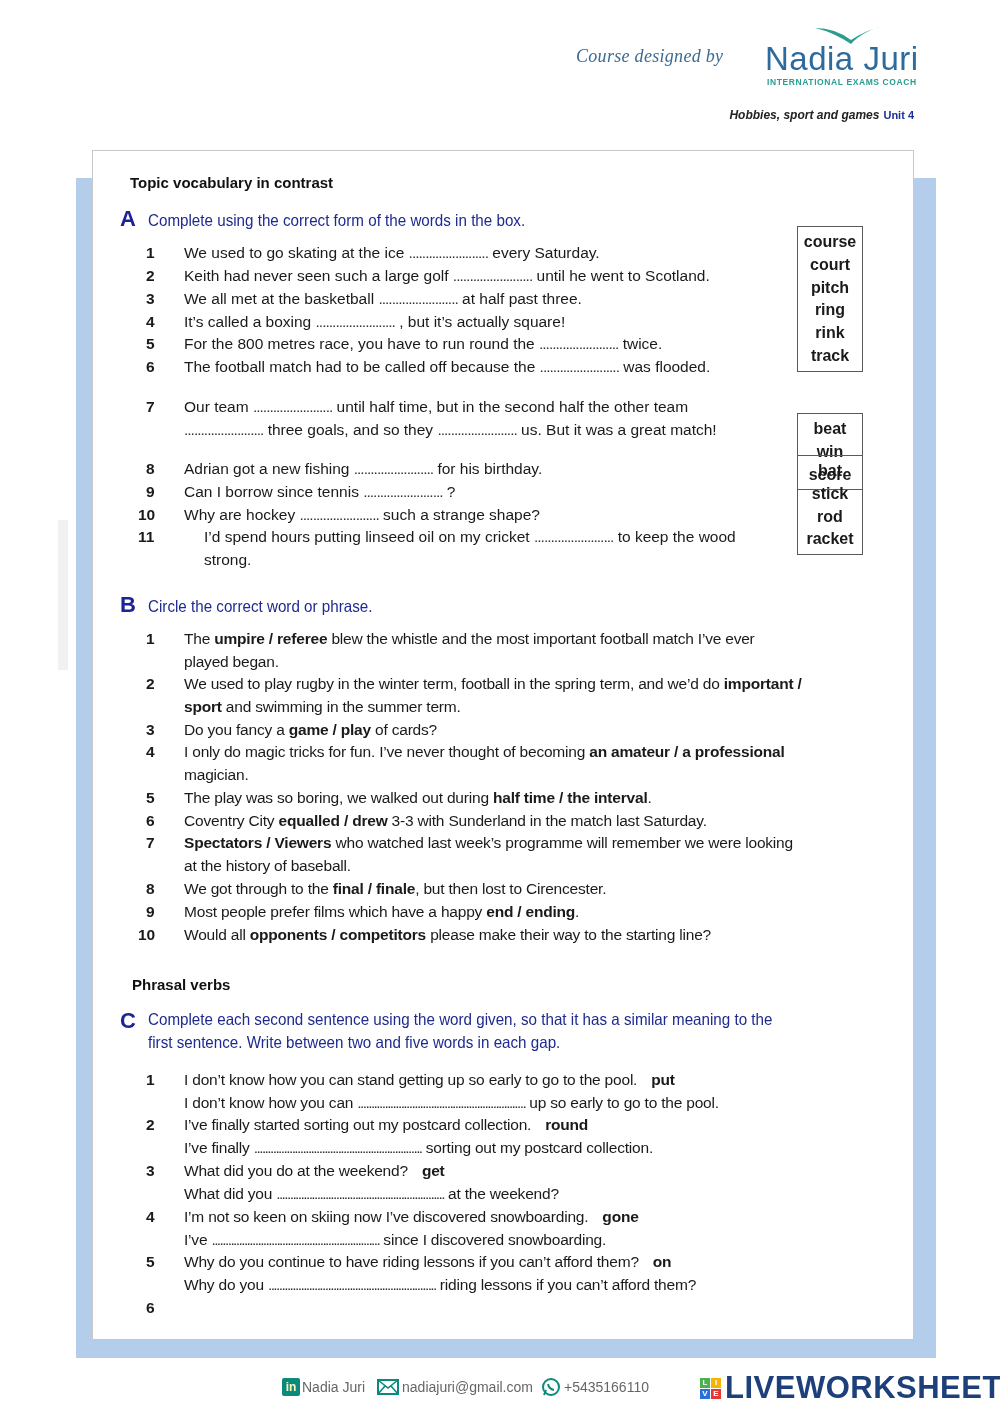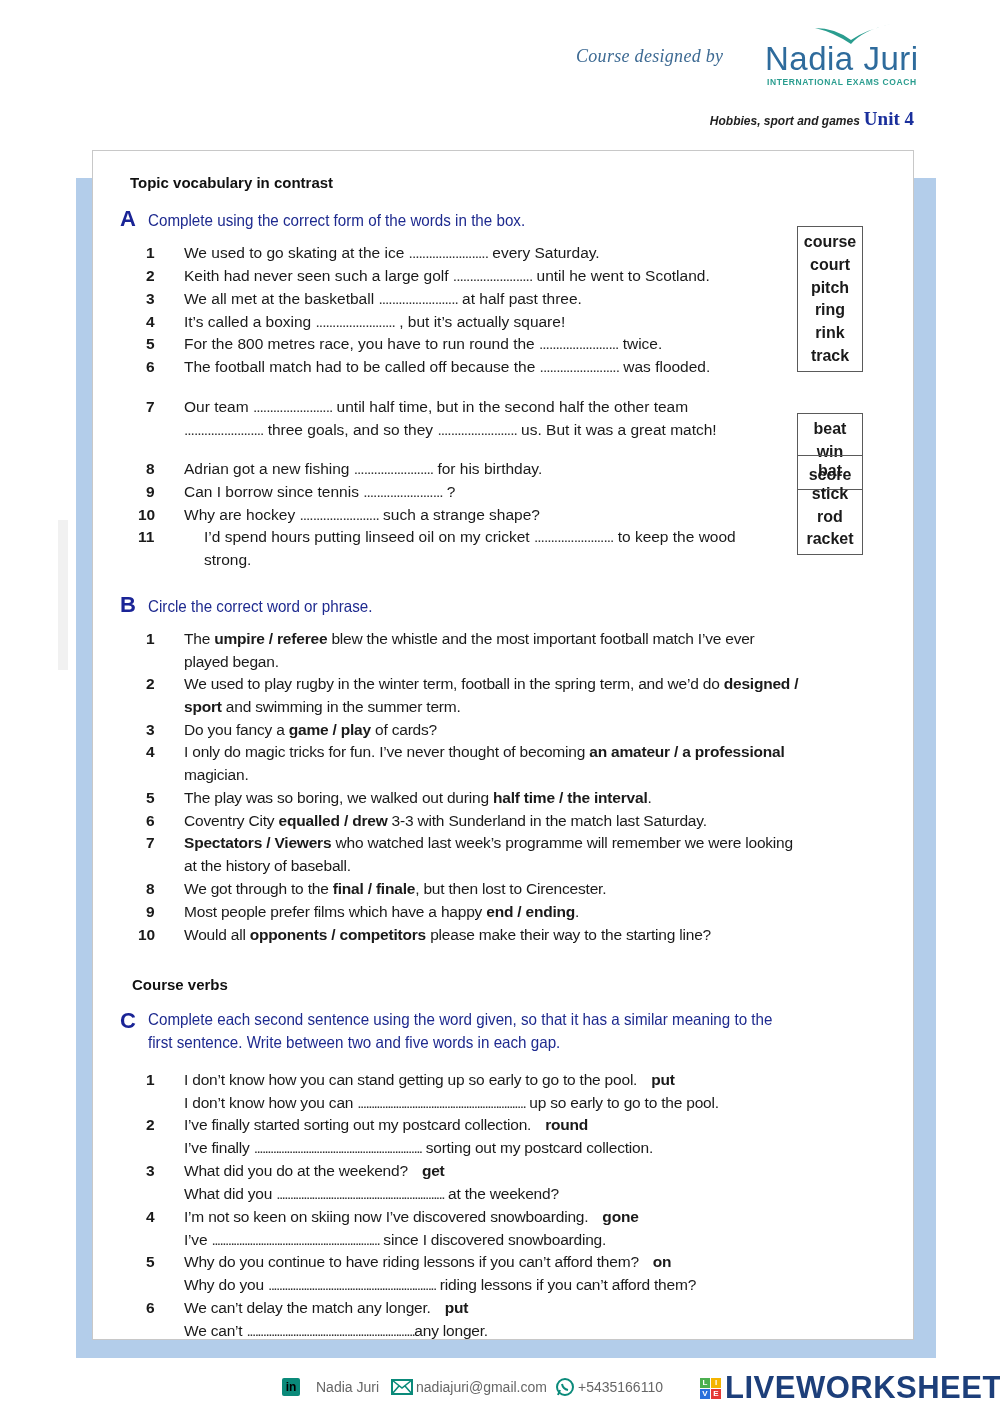--- a/index.html
+++ b/index.html
@@ -6,21 +6,21 @@
   body { width:1000px; height:1413px; background:#ffffff; position:relative; overflow:hidden;
          font-family:"Liberation Sans", "DejaVu Sans", sans-serif; color:#1a1a1a; }
   .header-brand { position:absolute; top:18px; left:570px; width:350px; height:70px; }
   .brand-by { position:absolute; left:6px; top:28px; font-family:"Liberation Serif", serif; font-style:italic;
               font-size:18px; color:#3d6a93; letter-spacing:0.3px; }
   .brand-logo { position:absolute; left:195px; top:4px; width:155px; height:66px; }
   .brand-bird { position:absolute; left:48px; top:0; }
   .brand-name { position:absolute; left:0; top:18px; font-size:33px; color:#2e6b9c; font-weight:300; letter-spacing:0.5px; }
   .brand-sub { position:absolute; left:2px; top:55px; font-size:8.5px; color:#2a9d8f; font-weight:bold; letter-spacing:0.6px; white-space:nowrap; }
   .unit-header { position:absolute; top:108px; right:86px; font-size:12px; font-style:italic; font-weight:bold; color:#222; }
-  .unit-header .unit-num { font-size:19px; color:#1a2f9c; font-style:normal; margin-left:4px;font-family:Liberation Serif, serif; }
+  .unit-header .unit-num { font-size:11px; color:#1a2f9c; font-style:normal; margin-left:4px; }
 
   .blue-frame { position:absolute; left:76px; top:178px; width:860px; height:1180px; background:#b3cdea; }
   .card { position:absolute; left:92px; top:150px; width:822px; height:1190px; background:#ffffff; border:1px solid #c8c8c8; box-sizing:border-box; }
   .shadow-left { position:absolute; left:58px; top:520px; width:10px; height:150px; background:#f1f1f1; }
 
   .section-title { position:absolute; font-weight:bold; font-size:15px; color:#111; }
   .ex-head { position:absolute; display:flex; align-items:baseline; }
   .ex-letter { font-size:22px; font-weight:bold; color:#1a2496; width:28px; }
   .ex-instr { font-size:16.5px; color:#1e2a8f; line-height:23px; transform:scaleX(0.92); transform-origin:left; }
 
@@ -30,21 +30,21 @@
   .txt { white-space:pre-wrap; }
   .b { font-weight:bold; }
   .kw { font-weight:bold; margin-left:14px;margin-top:34px; }
   .gap { letter-spacing:-1px; color:#333; }
 
   .wordbox { position:absolute; left:797px; width:66px; border:1.5px solid #5a5a5a; box-sizing:border-box;
              text-align:center; font-weight:bold; font-size:16px; line-height:22.8px; padding:4px 0 3px; color:#1a1a1a; }
 
   .footer { position:absolute; top:1372px; left:282px; height:30px; display:flex; align-items:center; font-size:14px; color:#666; }
   .footer .ic { display:inline-flex; align-items:center; justify-content:center; }
-  .li-icon { width:18px; height:18px; background:#0a8a7a; color:#000000; font-weight:bold; font-size:12px; border-radius:2px; margin-right:16px; }
+  .li-icon { width:18px; height:18px; background:#0a8a7a; color:#fef9c3; font-weight:bold; font-size:12px; border-radius:2px; margin-right:2px; }
   .mail-icon { margin:0 3px 0 12px; }
   .wa-icon { margin:0 3px 0 8px; }
   .lw-logo { position:absolute; top:1370px; left:700px; display:flex; align-items:center; }
   .lw-badge { display:grid; grid-template-columns:10px 10px; grid-template-rows:10px 10px; gap:1px; margin-right:4px; }
   .lw-badge span { font-size:8px; font-weight:bold; color:#fff; display:flex; align-items:center; justify-content:center; }
   .lw-text { font-size:31px; font-weight:bold; color:#1d3f7a; letter-spacing:0.5px; }
 </style>
 </head>
 <body>
 
@@ -146,21 +146,21 @@
   <span class="ex-letter">B</span>
   <span class="ex-instr">Circle the correct word or phrase.</span>
 </div>
 <div id="exB-items">
     <div class="item" style="top: 628px; letter-spacing: -0.2px;">
       <span class="num">1</span>
       <span class="txt"><span>The </span><span class="b">umpire / referee</span><span> blew the whistle and the most important football match I’ve ever</span><br><span>played began.</span></span>
     </div>
     <div class="item" style="top: 673px; letter-spacing: -0.2px;">
       <span class="num">2</span>
-      <span class="txt"><span>We used to play rugby in the winter term, football in the spring term, and we’d do </span><span class="b">designed /</span><span></span><br><span class="b">sport</span><span> and swimming in the summer term.</span></span>
+      <span class="txt"><span>We used to play rugby in the winter term, football in the spring term, and we’d do </span><span class="b">important /</span><span></span><br><span class="b">sport</span><span> and swimming in the summer term.</span></span>
     </div>
     <div class="item" style="top: 719px; letter-spacing: -0.2px;">
       <span class="num">3</span>
       <span class="txt"><span>Do you fancy a </span><span class="b">game / play</span><span> of cards?</span></span>
     </div>
     <div class="item" style="top: 741px; letter-spacing: -0.2px;">
       <span class="num">4</span>
       <span class="txt"><span>I only do magic tricks for fun. I’ve never thought of becoming </span><span class="b">an amateur / a professional</span><span></span><br><span>magician.</span></span>
     </div>
     <div class="item" style="top: 787px; letter-spacing: -0.2px;">
@@ -182,21 +182,21 @@
     <div class="item" style="top: 901px; letter-spacing: -0.2px;">
       <span class="num">9</span>
       <span class="txt"><span>Most people prefer films which have a happy </span><span class="b">end / ending</span><span>.</span></span>
     </div>
     <div class="item" style="top: 924px; letter-spacing: -0.2px;">
       <span class="num two">10</span>
       <span class="txt"><span>Would all </span><span class="b">opponents / competitors</span><span> please make their way to the starting line?</span></span>
     </div>
   </div>
 
-<div class="section-title" style="left:132px; top:976px;">Course verbs</div>
+<div class="section-title" style="left:132px; top:976px;">Phrasal verbs</div>
 
 <div class="ex-head" style="left:120px; top:1008px; align-items:flex-start;">
   <span class="ex-letter">C</span>
   <span class="ex-instr">
     <span>Complete each second sentence using the word given, so that it has a similar meaning to the</span><br>
     <span>first sentence. Write between two and five words in each gap.</span>
   </span>
 </div>
 <div id="exC-items">
     <div class="item" style="top: 1069px; letter-spacing: -0.2px;">
@@ -214,21 +214,20 @@
     <div class="item" style="top: 1206px; letter-spacing: -0.2px;">
       <span class="num">4</span>
       <span class="txt"><span>I’m not so keen on skiing now I’ve discovered snowboarding.</span><span class="kw">gone</span><br><span>I’ve </span><span class="gap" style="letter-spacing: -1.6px;">..............................................................</span><span> since I discovered snowboarding.</span></span>
     </div>
     <div class="item" style="top: 1251px; letter-spacing: -0.2px;">
       <span class="num">5</span>
       <span class="txt"><span>Why do you continue to have riding lessons if you can’t afford them?</span><span class="kw">on</span><br><span>Why do you </span><span class="gap" style="letter-spacing: -1.6px;">..............................................................</span><span> riding lessons if you can’t afford them?</span></span>
     </div>
     <div class="item" style="top: 1297px; letter-spacing: -0.2px;">
       <span class="num">6</span>
-      <span class="txt"><span>We can’t delay the match any longer.</span><span class="kw">put</span><br><span>We can’t </span><span class="gap" style="letter-spacing: -1.6px;">..............................................................</span><span>any longer.</span></span>
     </div>
   </div>
 
 <div class="footer">
   <span class="ic li-icon">in</span>
   <span>Nadia Juri</span>
   <span class="ic mail-icon">
     <svg width="22" height="16" viewBox="0 0 22 16">
         <rect x="1" y="1" width="20" height="14" fill="none" stroke="#0a8a7a" stroke-width="2"></rect>
         <path d="M1 1 L11 9 L21 1 M1 15 L8 7 M21 15 L14 7" fill="none" stroke="#0a8a7a" stroke-width="1.6"></path>

